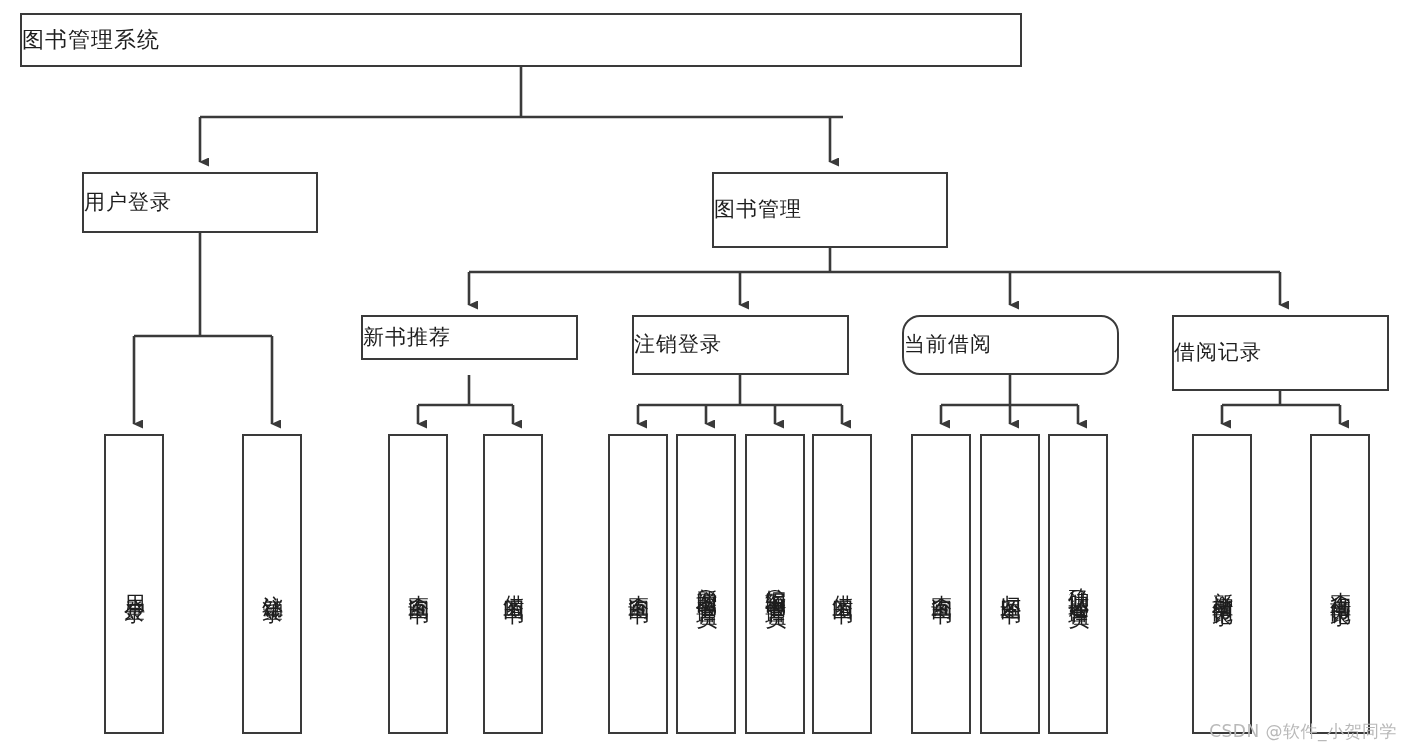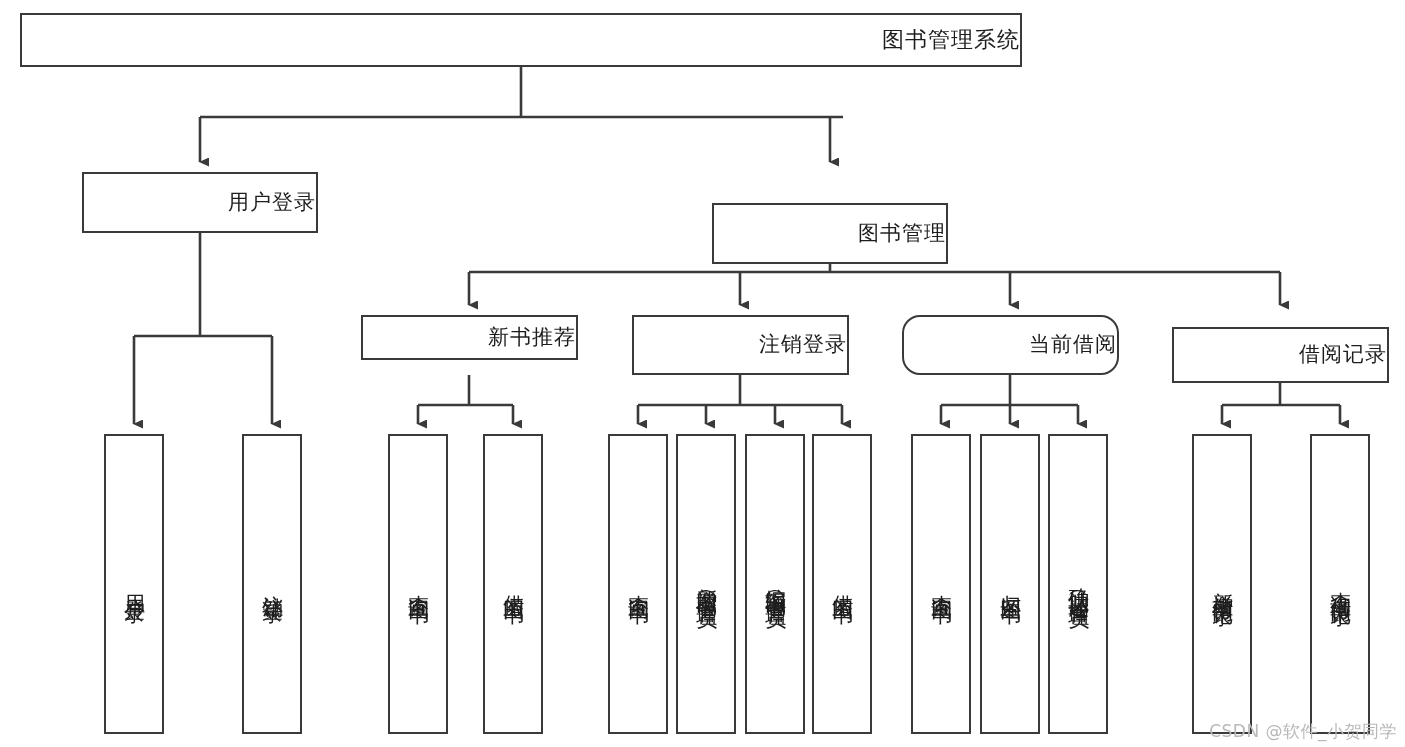--- a/index.html
+++ b/index.html
@@ -17,21 +17,21 @@
     width:1405px;height:747px;
     pointer-events:none;
   }
   .node{
     position:absolute;
     box-sizing:border-box;
     background:#ffffff;
     border:2.5px solid #3a3a3a;
     display:flex;
     align-items:center;
-    justify-content:flex-end;
+    justify-content:flex-start;
     color:#1d1d1d;
   }
   .node .lbl{
     font-size:21px;
     line-height:1.1;
     letter-spacing:1px;
     white-space:nowrap;
   }
   .node.root .lbl{font-size:22px;}
   .node.leaf{
@@ -112,34 +112,34 @@
     </g>
   </svg>
 
   <div class="node root" style="left:20px;top:13px;width:1002px;height:54px;">
     <span class="lbl">图书管理系统</span>
   </div>
 
   <div class="node" style="left:82px;top:172px;width:236px;height:61px;">
     <span class="lbl">用户登录</span>
   </div>
-  <div class="node" style="left:712px;top:172px;width:236px;height:61px;margin-top:31px;">
+  <div class="node" style="left:712px;top:172px;width:236px;height:76px;">
     <span class="lbl">图书管理</span>
   </div>
 
   <div class="node" style="left:361px;top:315px;width:217px;height:45px;">
     <span class="lbl">新书推荐</span>
   </div>
   <div class="node" style="left:632px;top:315px;width:217px;height:60px;">
     <span class="lbl">注销登录</span>
   </div>
   <div class="node" style="left:902px;top:315px;width:217px;height:60px;border-radius:18px;">
     <span class="lbl">当前借阅</span>
   </div>
-  <div class="node" style="left:1172px;top:327px;width:217px;height:56px;">
+  <div class="node" style="left:1172px;top:315px;width:217px;height:76px;">
     <span class="lbl">借阅记录</span>
   </div>
 
   <div class="node leaf" style="left:104px;top:434px;width:60px;height:300px;">
     <span class="lbl">用户登录</span>
   </div>
   <div class="node leaf" style="left:242px;top:434px;width:60px;height:300px;">
     <span class="lbl">注销登录</span>
   </div>
 

